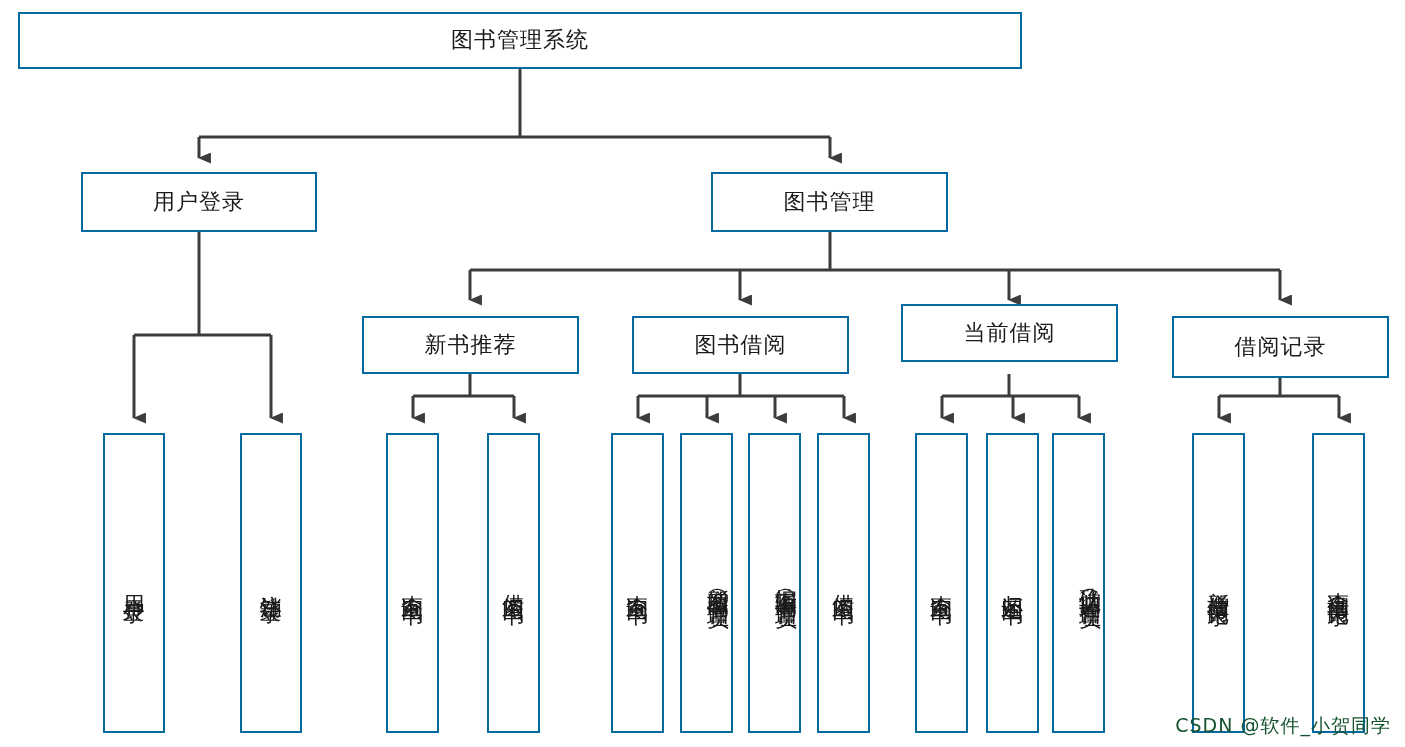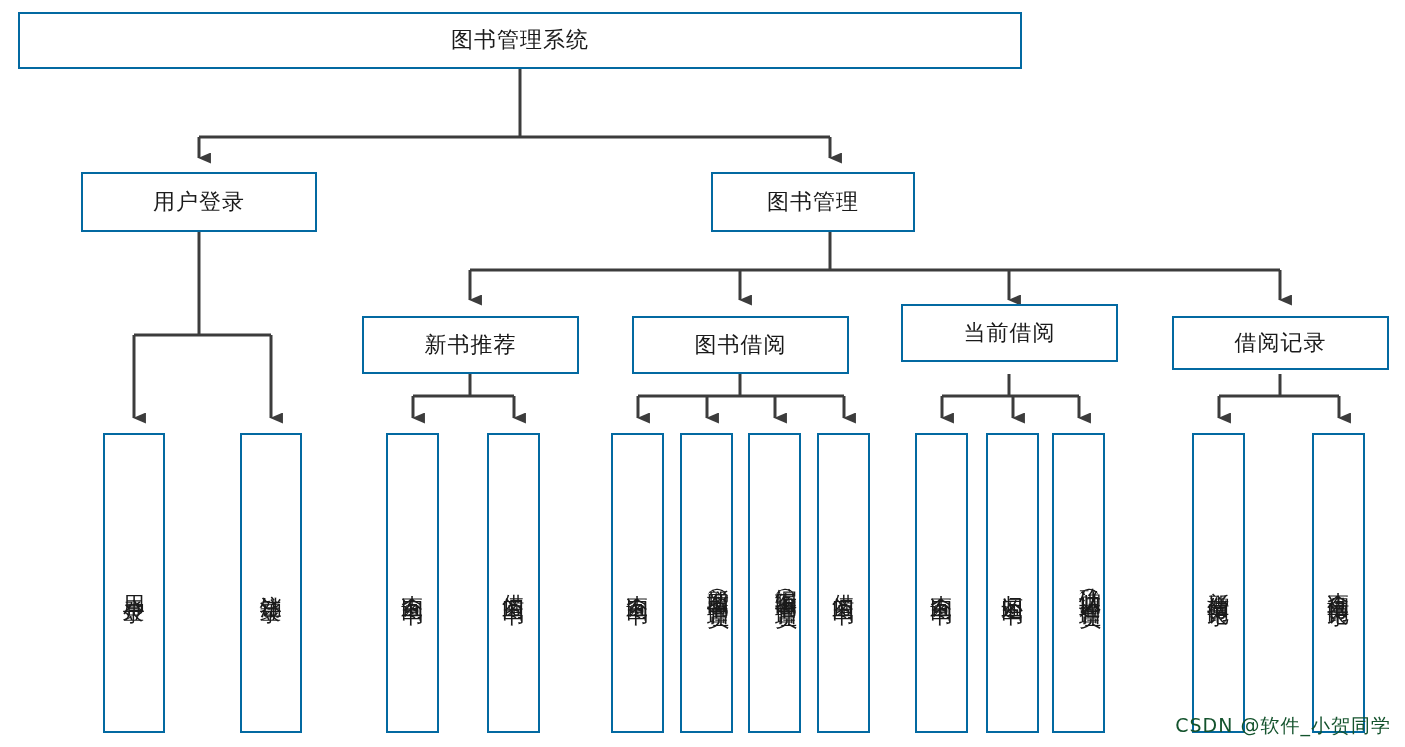--- a/index.html
+++ b/index.html
@@ -124,34 +124,34 @@
     </g>
   </svg>
 
   <div class="node horizontal" style="left:18px; top:12px; width:1004px; height:57px;">
     <span>图书管理系统</span>
   </div>
 
   <div class="node horizontal" style="left:81px; top:172px; width:236px; height:60px;">
     <span>用户登录</span>
   </div>
-  <div class="node horizontal" style="left:711px; top:172px; width:204px; height:60px;">
+  <div class="node horizontal" style="left:711px; top:172px; width:237px; height:60px;">
     <span>图书管理</span>
   </div>
 
   <div class="node horizontal" style="left:362px; top:316px; width:217px; height:58px;">
     <span>新书推荐</span>
   </div>
   <div class="node horizontal" style="left:632px; top:316px; width:217px; height:58px;">
     <span>图书借阅</span>
   </div>
   <div class="node horizontal" style="left:901px; top:304px; width:217px; height:58px;justify-content:center;">
     <span>当前借阅</span>
   </div>
-  <div class="node horizontal" style="left:1172px; top:316px; width:217px; height:54px;">
+  <div class="node horizontal" style="left:1172px; top:316px; width:217px; height:62px;">
     <span>借阅记录</span>
   </div>
 
   <div class="node vertical centered" style="left:103px; top:433px; width:62px; height:300px;">
     <span>用户登录</span>
   </div>
   <div class="node vertical centered" style="left:240px; top:433px; width:62px; height:300px;">
     <span>注销登录</span>
   </div>
 

